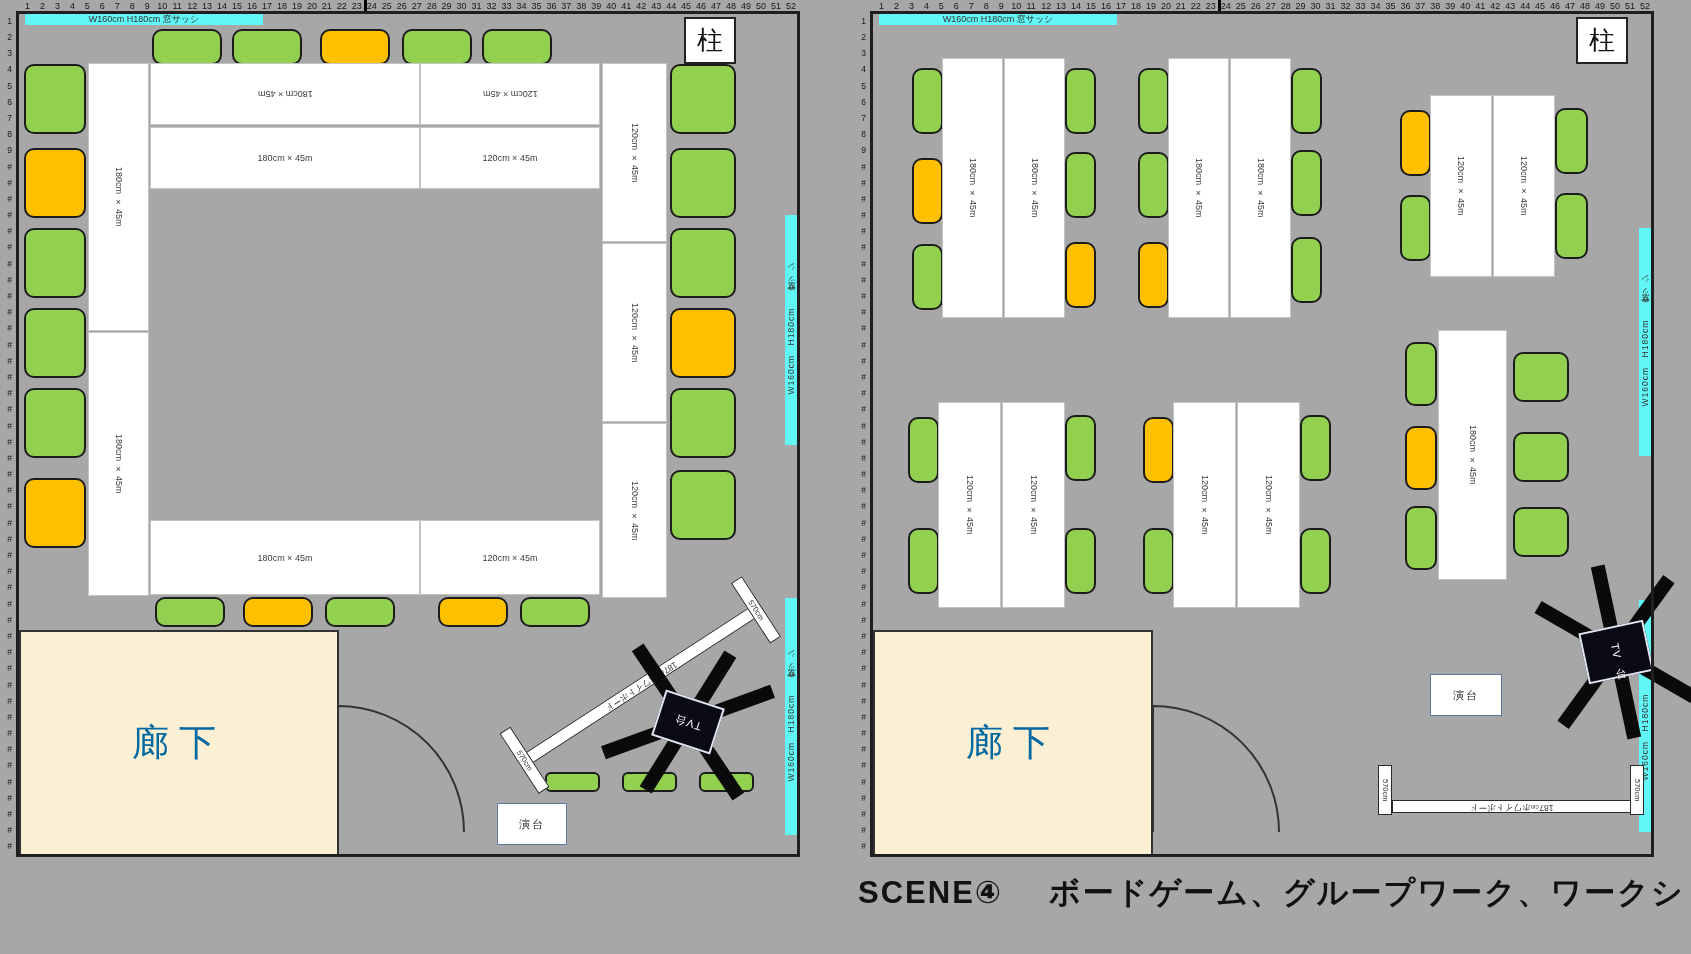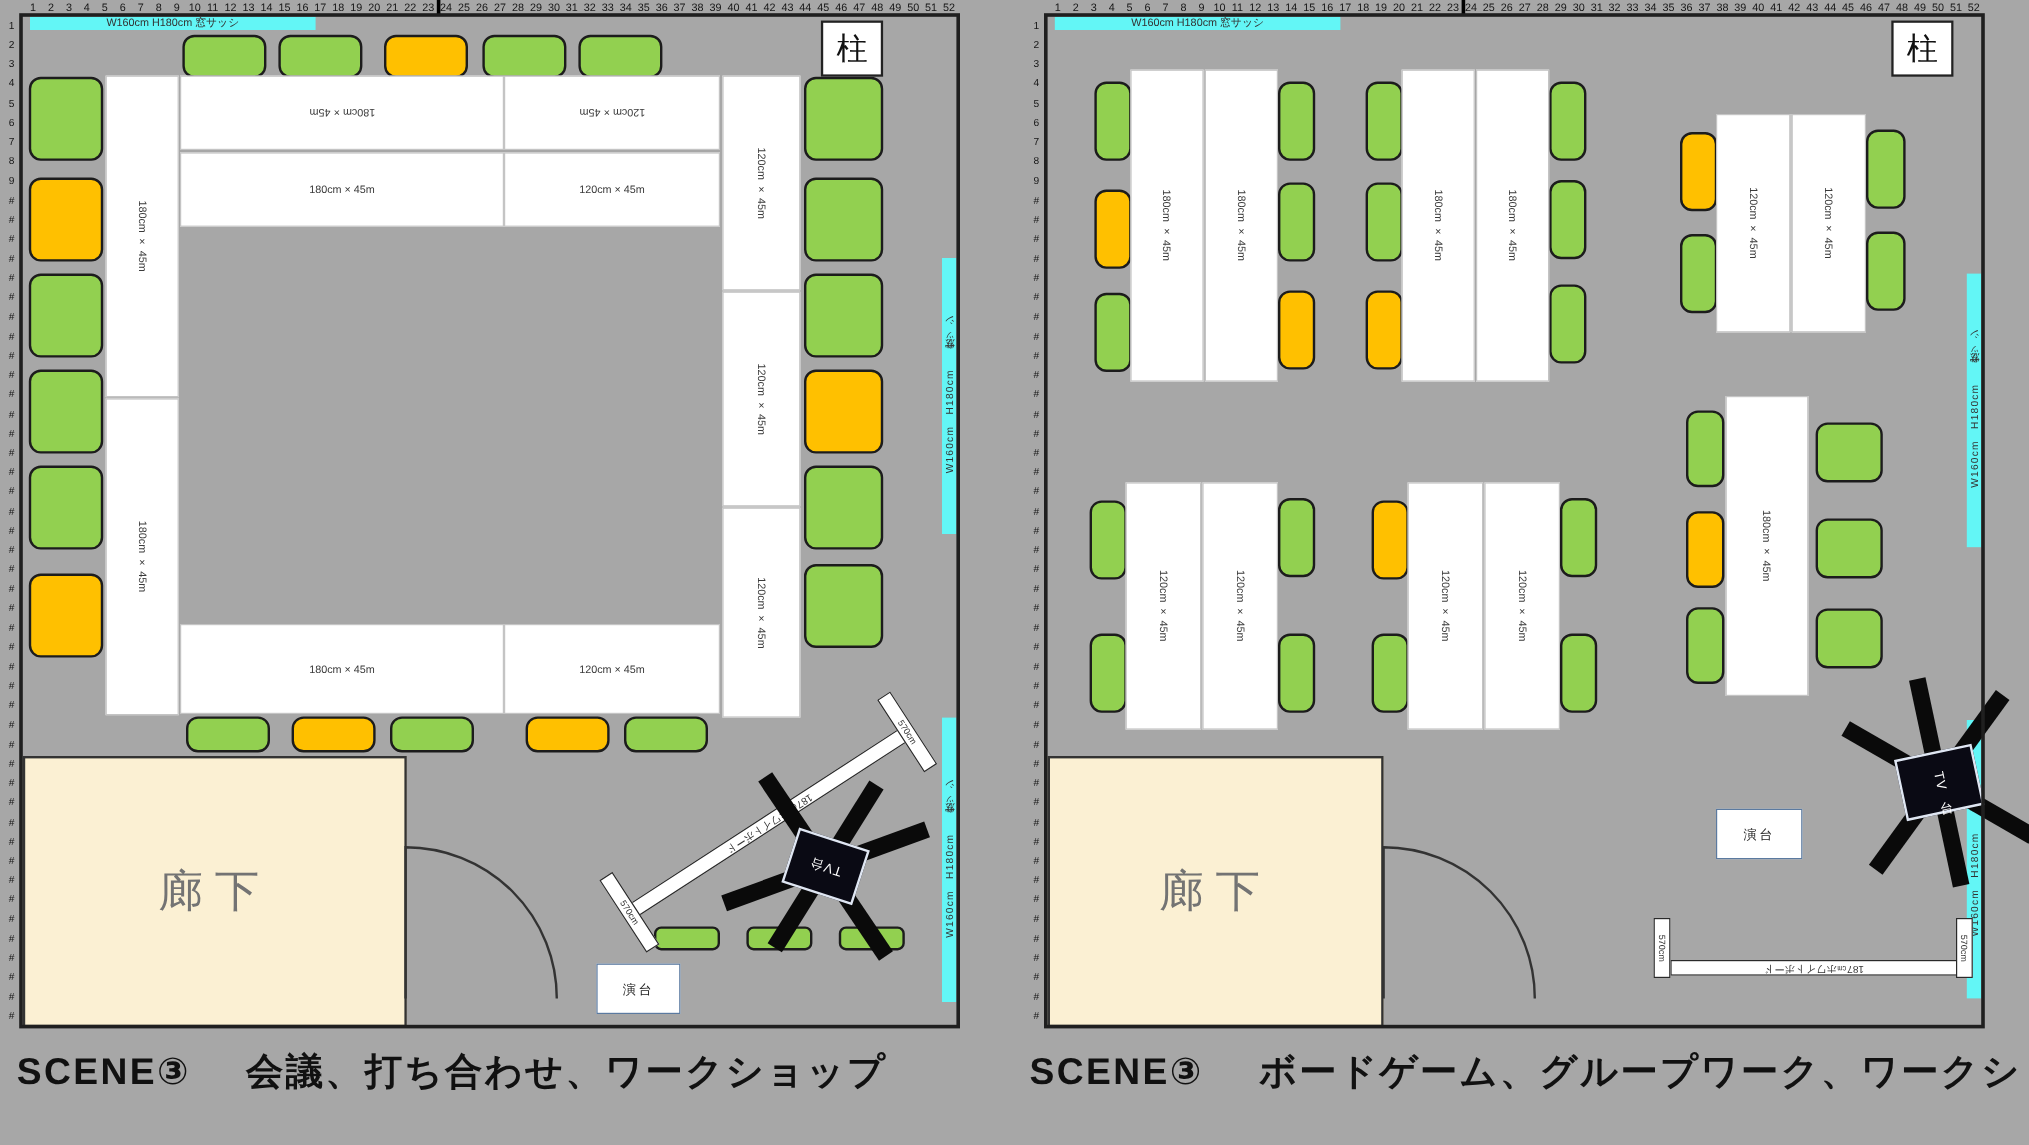--- a/index.html
+++ b/index.html
@@ -23,21 +23,21 @@
 
   
   .ch{position:absolute;background:var(--chair-green);border:2.5px solid #1c1c1c;border-radius:10px;box-sizing:border-box;z-index:2;}
   .ch.or{background:var(--chair-orange);}
   .tb{position:absolute;background:var(--table-fill);border:1.5px solid var(--table-border);box-sizing:border-box;display:flex;align-items:center;justify-content:center;z-index:3;}
   .tb .lab{font-size:9px;color:#3a3a3a;white-space:nowrap;}
   .lab.flip{transform:rotate(180deg);}
   .lab.vert{writing-mode:vertical-rl;}
 
   .corridor{position:absolute;background:var(--corridor-fill);border:2px solid #333;box-sizing:border-box;display:flex;align-items:center;justify-content:center;z-index:2;}
-  .corridor .lab{font-size:37px;color:#737373;letter-spacing:10px;font-family:Liberation Mono, monospace;}
+  .corridor .lab{font-size:37px;color:#0369a1;letter-spacing:10px;font-family:Liberation Mono, monospace;}
 
   .pillar{position:absolute;background:#fff;border:2px solid #222;box-sizing:border-box;display:flex;align-items:center;justify-content:center;z-index:5;}
   .pillar span{font-size:26px;color:#111;}
 
   .podium{position:absolute;background:#fff;border:1.5px solid var(--podium-border);box-sizing:border-box;display:flex;align-items:center;justify-content:center;z-index:6;}
   .podium span{font-size:11px;color:#222;letter-spacing:2px;}
 
   
   .wbg{position:absolute;z-index:5;}
   .wb-board{position:absolute;background:#fff;border:1.5px solid #2a2a2a;box-sizing:border-box;display:flex;align-items:center;justify-content:center;}
@@ -273,23 +273,20 @@
     <div class="tv-leg" style="left:83px;top:10px;width:14px;height:160px;transform:rotate(14deg);"></div>
     <div class="tv-box" style="left:59px;top:66px;width:62px;height:48px;">
       <span class="lab flip">TV台</span>
       </div>
   </div>
 
   <div class="podium" style="left:497px;top:803px;width:70px;height:42px;">
     <span>演台</span>
     </div>
 
-  <div class="caption" style="left:14px;top:872px;">
-    <span class="title">SCENE③</span><span class="desc">会議、打ち合わせ、ワークショップ</span>
-  </div>
 
   <div class="cols" style="left:874px;top:0;width:778px;">
       <span>1</span>
       <span>2</span>
       <span>3</span>
       <span>4</span>
       <span>5</span>
       <span>6</span>
       <span>7</span>
       <span>8</span>
@@ -499,21 +496,21 @@
       <span class="lab">570cm</span>
     </div>
   <div class="wb-cap" style="left:1630px;top:765px;width:14px;height:50px;">
       <span class="lab">570cm</span>
     </div>
   <div class="wb-board" style="left:1392px;top:800px;width:240px;height:13px;z-index:5;">
     <span class="lab flip">187㎝ホワイトボード</span>
     </div>
 
   <div class="caption" style="left:858px;top:872px;">
-    <span class="title">SCENE③</span><span class="desc">ボードゲーム、グループワーク、ワークショップ</span>
+    <span class="title">SCENE④</span><span class="desc">ボードゲーム、グループワーク、ワークショップ</span>
   </div>
 
   <svg class="doors" width="1691" height="954" viewBox="0 0 1691 954">
     <path d="M338,832 L338,706 A126,126 0 0 1 464,832" fill="none" stroke="#333" stroke-width="2"></path>
     <path d="M1153,832 L1153,706 A126,126 0 0 1 1279,832" fill="none" stroke="#333" stroke-width="2"></path>
   </svg>
 
 </div>
 
 </body></html>

